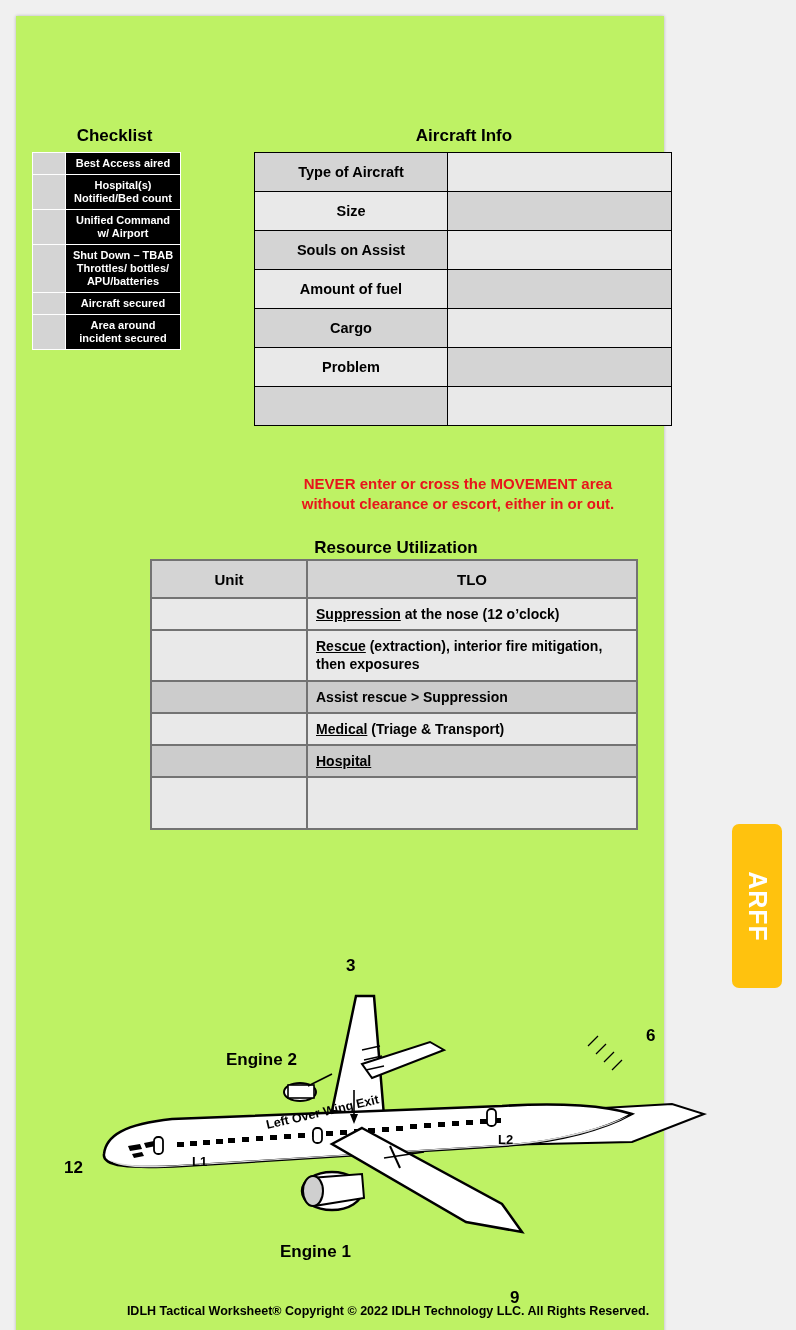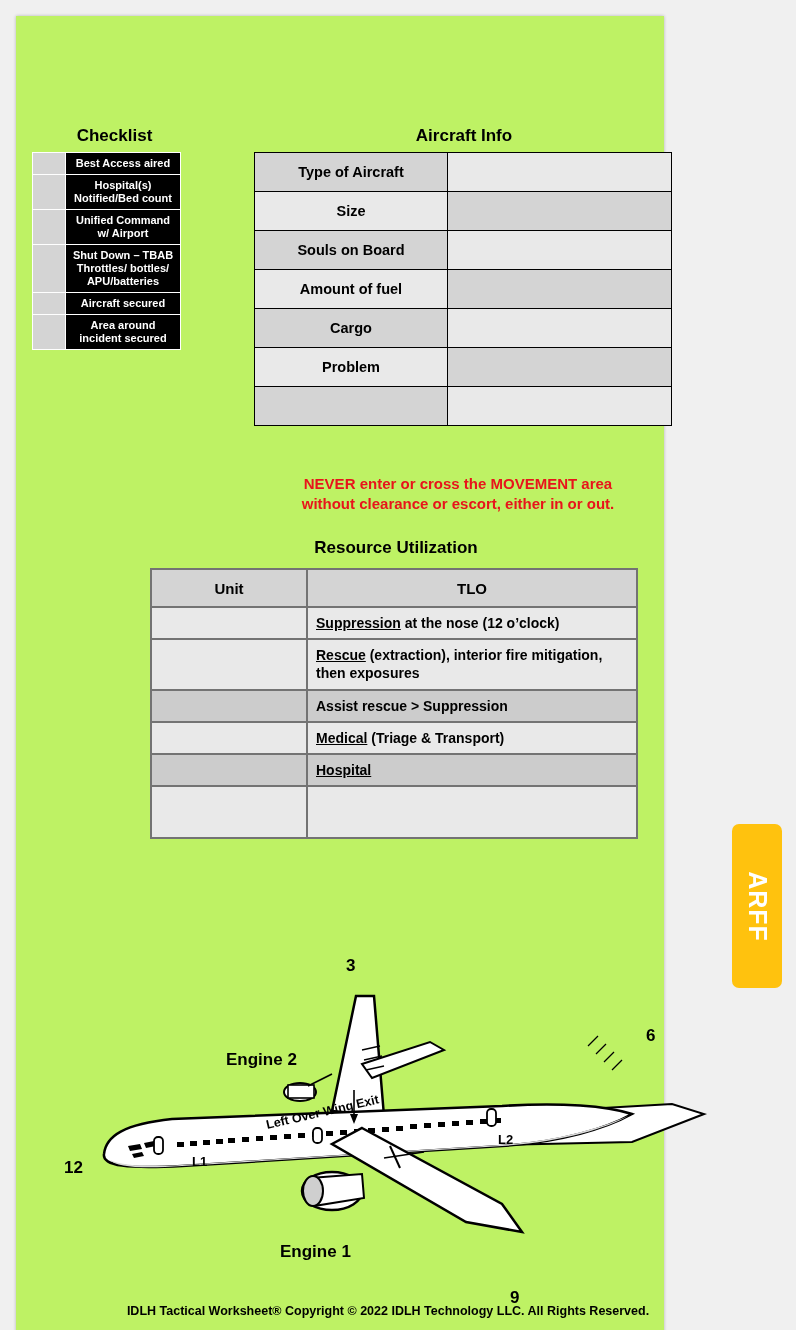--- a/index.html
+++ b/index.html
@@ -109,21 +109,21 @@
     line-height: 1.35;
   }
 
   
   #resource-wrap {
     position: absolute;
     left: 134px;
     top: 522px;
     width: 492px;
   }
-  #resource-title { margin-bottom: 10px; }
+  #resource-title { margin-bottom: 1px; }
   table.resource {
     border-collapse: collapse;
     width: 488px;
     table-layout: fixed;
   }
   table.resource th, table.resource td {
     border: 2px solid #737373;
   }
   table.resource th {
     background: #d4d4d4;
@@ -262,21 +262,21 @@
         <tbody>
           <tr>
             <td class="lbl">Type of Aircraft</td>
             <td class="val"></td>
           </tr>
           <tr class="alt">
             <td class="lbl">Size</td>
             <td class="val"></td>
           </tr>
           <tr>
-            <td class="lbl">Souls on Board</td>
+            <td class="lbl">Souls on Assist</td>
             <td class="val"></td>
           </tr>
           <tr class="alt">
             <td class="lbl">Amount of fuel</td>
             <td class="val"></td>
           </tr>
           <tr>
             <td class="lbl">Cargo</td>
             <td class="val"></td>
           </tr>

